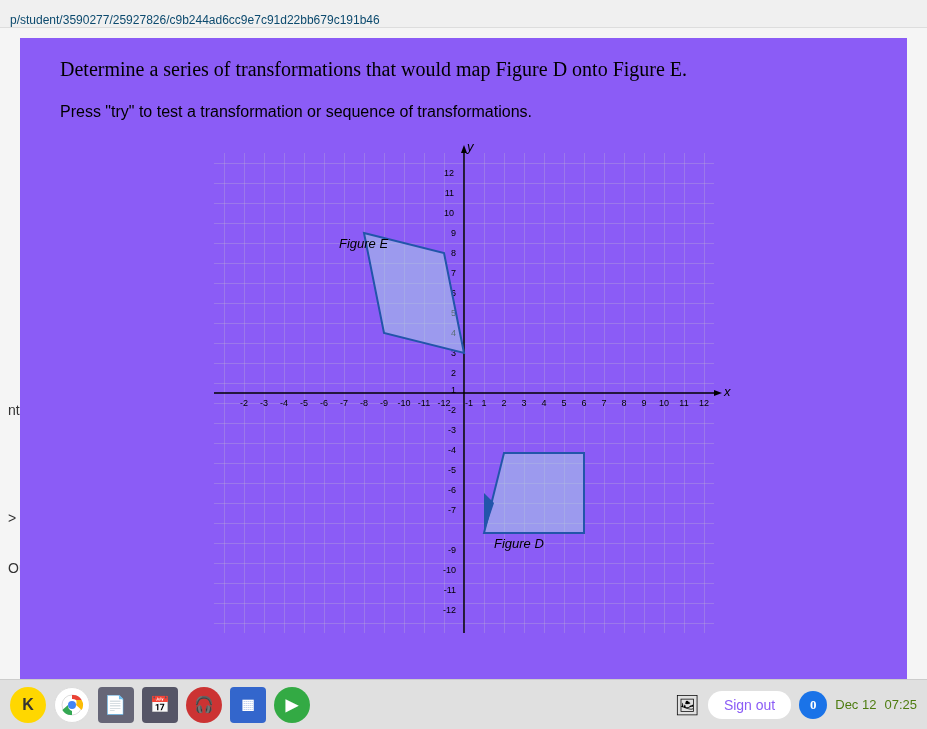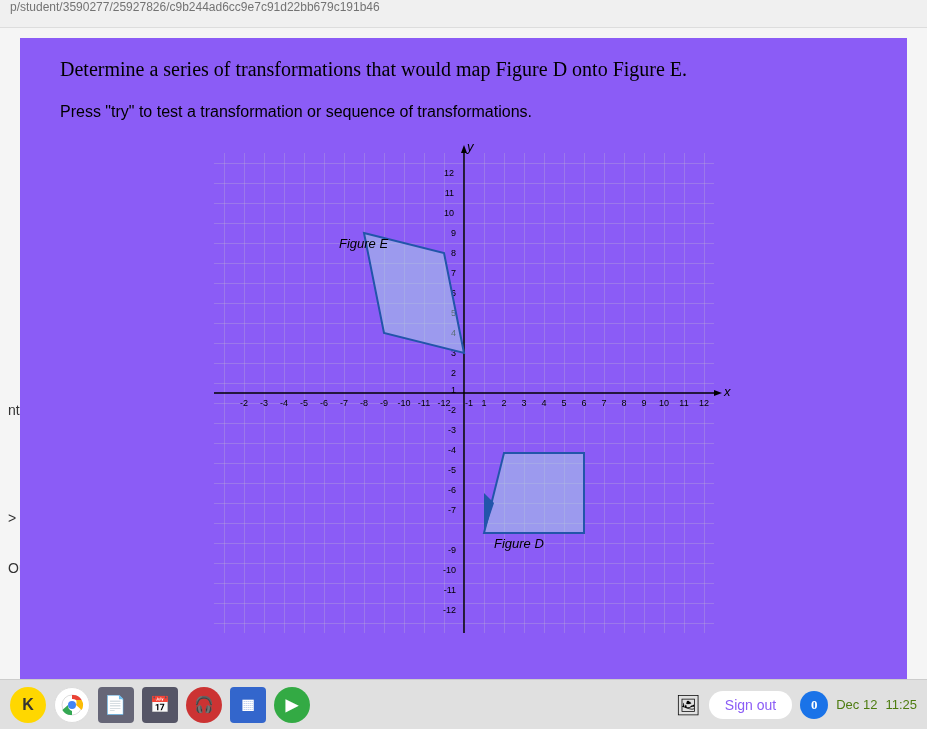--- a/index.html
+++ b/index.html
@@ -10,25 +10,25 @@
       font-family: 'Times New Roman', serif;
       overflow: hidden;
       position: relative;
     }
 
     
     .address-bar {
       background: #f0f0f0;
       height: 28px;
       display: flex;
-      align-items: flex-start;
+      align-items: flex-end;
       padding: 0 10px;
       font-size: 12px;
       font-family: Arial, sans-serif;
-      color: #737373;
+      color: #0c4a6e;
       border-bottom: 1px solid #ddd;
     }
 
     
     .main-content {
       background: #8b5cf6;
       margin: 10px 20px;
       padding: 20px 40px;
       position: relative;
     }
@@ -293,15 +293,15 @@
 
     <div style="font-size:20px; cursor:pointer;">🖼</div>
 
     <button class="sign-out-btn">Sign out</button>
 
     <div class="taskbar-circle">
       <span>0</span>
     </div>
 
     <span class="taskbar-time">Dec 12</span>
-    <span class="taskbar-time">11:25</span>
+    <span class="taskbar-time">07:25</span>
   </div>
 </div>
 
 </body></html>

